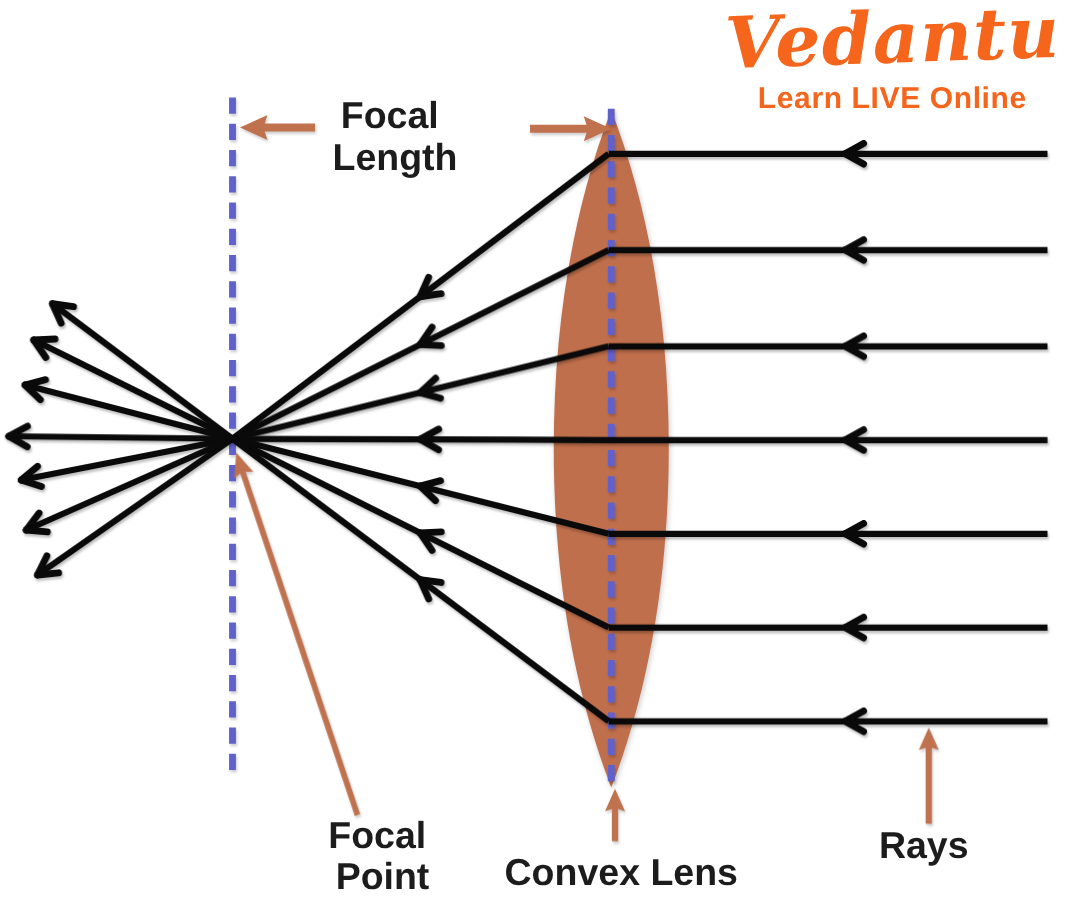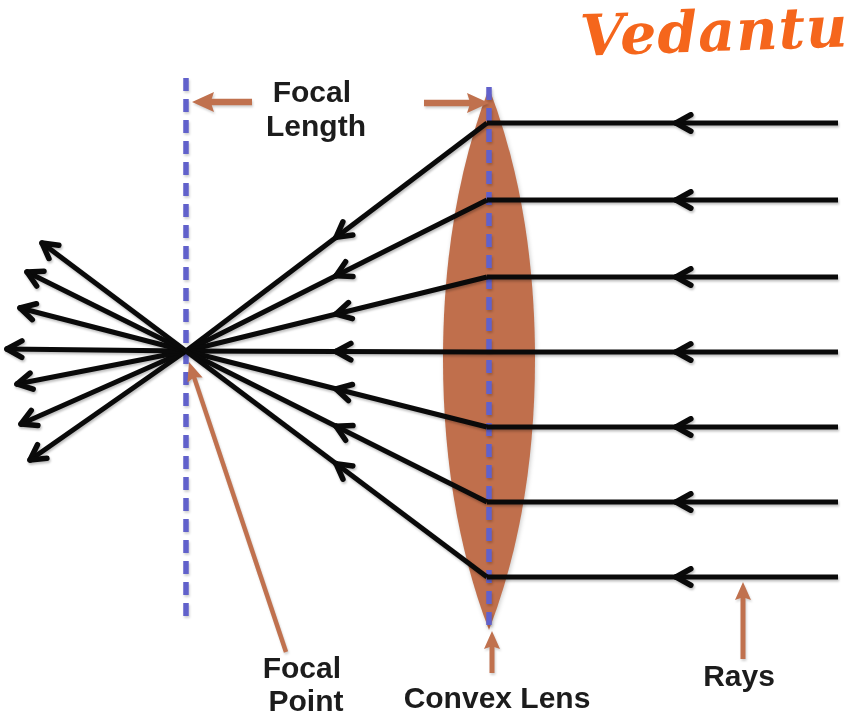--- a/index.html
+++ b/index.html
@@ -184,15 +184,16 @@
         <tspan x="306" y="678">Focal</tspan>
         <tspan x="306" y="711">Point</tspan>
       </text>
       <text class="diagram-label" text-anchor="middle" x="497" y="708" fill="#1c1c1c">Convex Lens</text>
       <text class="diagram-label" text-anchor="middle" x="739" y="686" fill="#1c1c1c">Rays</text>
     </g>
   </svg>
 
   <div class="logo">
     <div class="wordmark" style="color: rgb(245, 102, 28);">Vedantu</div>
+    <div class="tagline" style="color: rgb(245, 102, 28);">Learn LIVE Online</div>
   </div>
 
 </div>
 
 </body></html>

